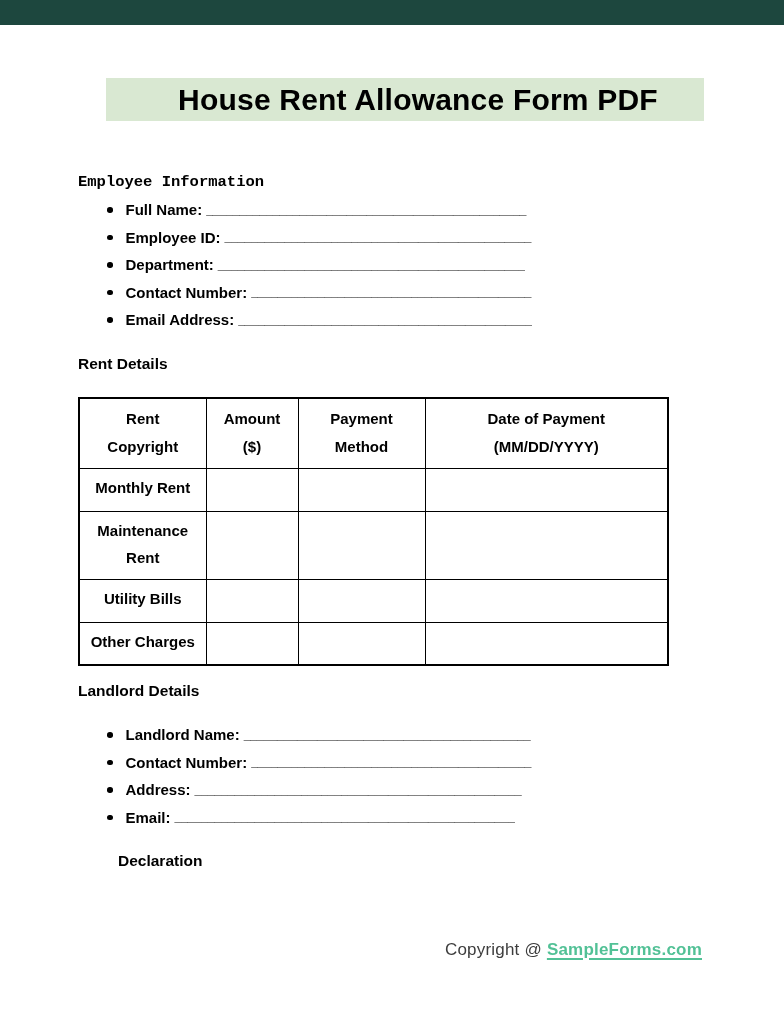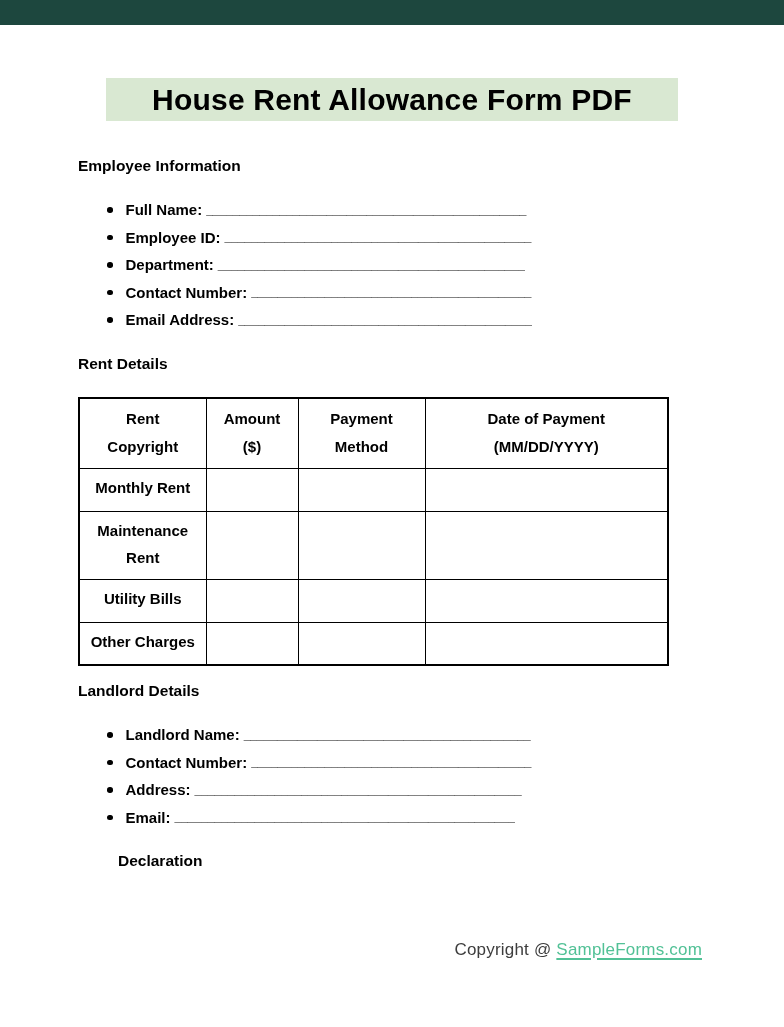--- a/index.html
+++ b/index.html
@@ -37,21 +37,21 @@
     white-space: nowrap;
     letter-spacing: 0.2px;
   }
   .section-heading {
     position: absolute;
     left: 78px;
     font-size: 15.5px;
     font-weight: bold;
     white-space: nowrap;
   }
-  .h-employee   { top: 157px; }
+  .h-employee   { top: 173px; font-family: Liberation Mono, monospace; }
   .h-rent       { top: 355px; }
   .h-landlord   { top: 682px; }
   .h-declaration{ top: 852px; margin-left: 40px; }
 
   ul.fields {
     position: absolute;
     left: 78px;
     margin: 0;
     padding: 0;
     list-style: none;
@@ -122,37 +122,37 @@
     top: 940px;
     right: 82px;
     font-size: 17px;
     white-space: nowrap;
     letter-spacing: 0.2px;
   }
   .footer .copy {
     color: #3d3d3d;
   }
   .footer a.site-link {
-    font-weight: normal;
+    font-weight: bold;
     text-decoration: underline;
     text-decoration-thickness: 2px;
     text-underline-offset: 3px;
     margin-left: 5px;
     cursor: pointer;
     margin-top: 28px;
   }
 </style>
 </head>
 <body>
 
 <div class="page">
 
   <div class="topbar" style="background: rgb(29, 71, 62);"></div>
 
-  <div class="title-wrap" style="background: rgb(217, 232, 210);">
+  <div class="title-wrap" style="background: rgb(217, 232, 210); padding-left: 26px;">
     <span class="title-text">House Rent Allowance Form PDF</span>
   </div>
 
   <div class="section-heading h-employee">Employee Information</div>
 
   <ul class="fields list-employee">
     <li>
       <span class="dot"></span>
       <span class="field-label">Full Name:</span>
       <span class="field-line">________________________________________________</span>

